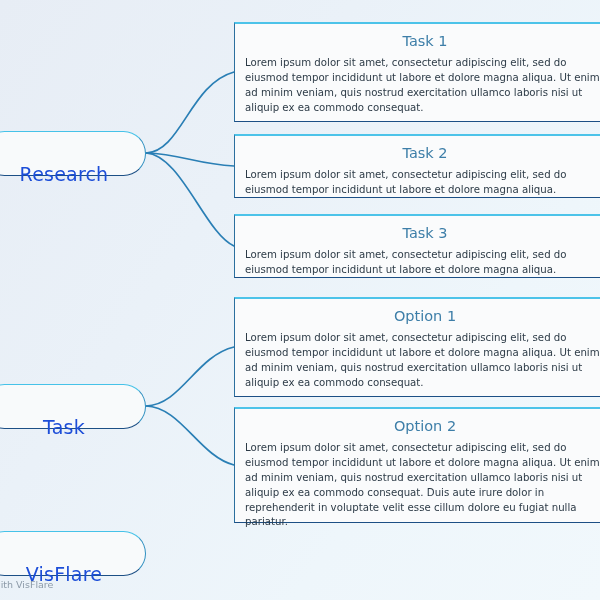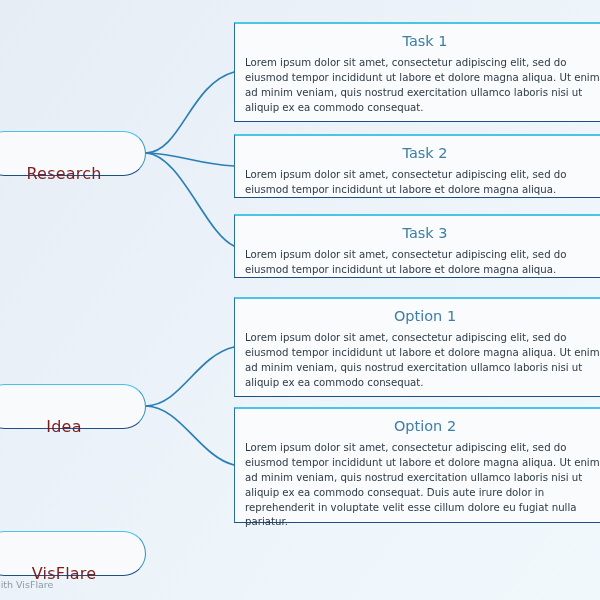--- a/index.html
+++ b/index.html
@@ -47,22 +47,22 @@
     border-right-color: #2e8fc0;
     border-left-color: #46c2e8;
     border-radius: 999px;
     display: flex;
     align-items: center;
     justify-content: center;
     color: #1f5c8a;
     letter-spacing: 0.2px;
   }
   .pill .pill-label {
-    font-size: 16px;
-    color: #7f1d1d;
+    font-size: 19px;
+    color: #1d4ed8;
     white-space: nowrap;
     margin-top: 40px;
   }
 
   #node-research { left: -18px; top: 131px; width: 164px; height: 45px; }
   #node-idea     { left: -18px; top: 384px; width: 164px; height: 45px; }
   #node-milestone{ left: -18px; top: 531px; width: 164px; height: 45px; }
 
   
   .card {
@@ -123,21 +123,21 @@
     <path class="edge" d="M146,406 C181,405 196,356 234,347"></path>
 
     <path class="edge" d="M146,406 C181,407 199,456 234,465"></path>
   </svg>
 
   <div class="pill" id="node-research">
     <span class="pill-label">Research</span>
   </div>
 
   <div class="pill" id="node-idea">
-    <span class="pill-label">Idea</span>
+    <span class="pill-label">Task</span>
   </div>
 
   <div class="pill" id="node-milestone">
     <span class="pill-label">VisFlare</span>
   </div>
 
   <div class="card" id="card-task1">
     <div class="card-title">Task 1</div>
     <div class="card-body">Lorem ipsum dolor sit amet, consectetur adipiscing elit, sed do eiusmod tempor incididunt ut labore et dolore magna aliqua. Ut enim ad minim veniam, quis nostrud exercitation ullamco laboris nisi ut aliquip ex ea commodo consequat.</div>
   </div>

